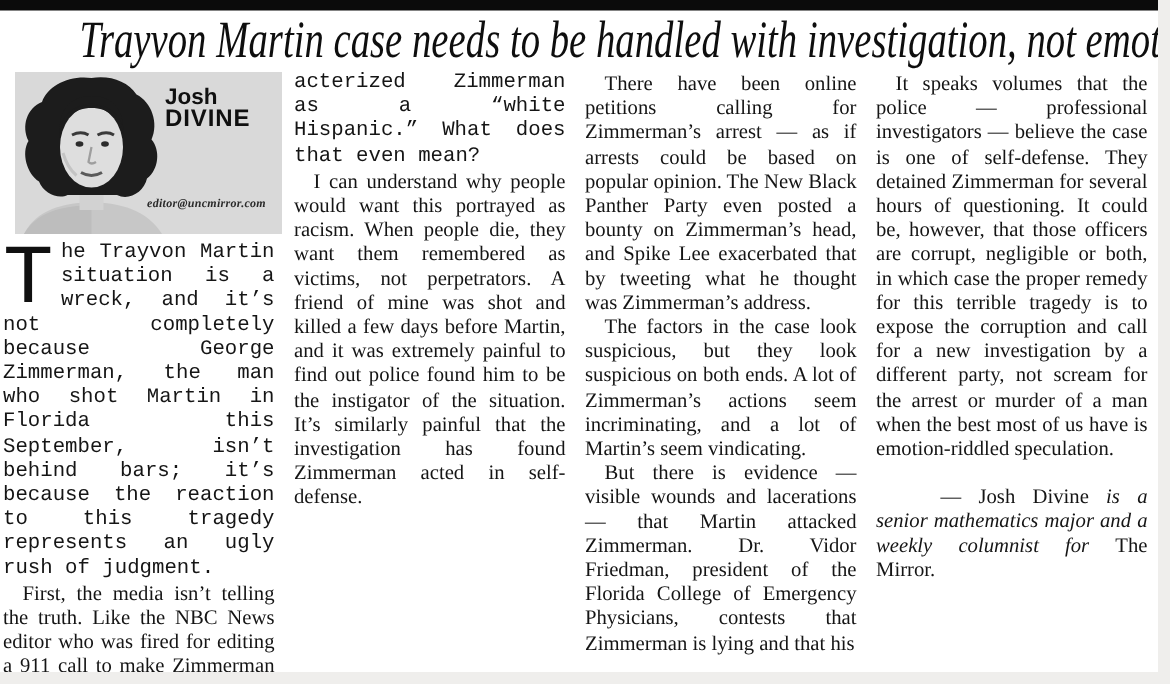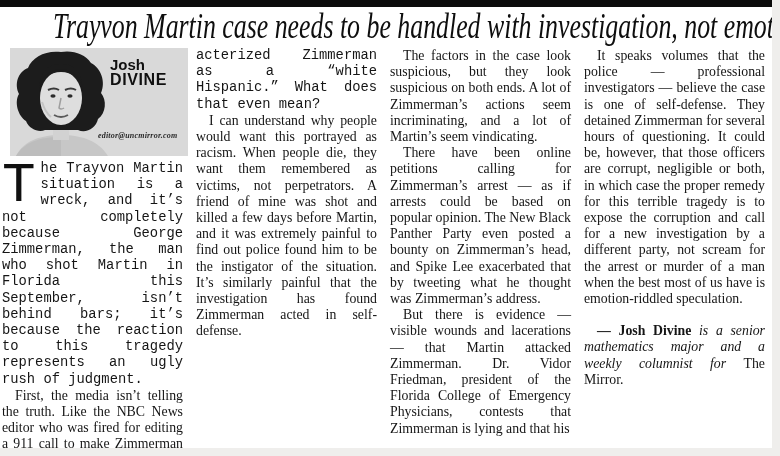--- a/index.html
+++ b/index.html
@@ -65,21 +65,21 @@
   
   .dropcap{
     float:left;
     font-size:56px;
     line-height:44px;
     padding:3px 5px 0 0;
     color:#101010;
   }
   
   .signature{margin-top:16px !important;}
-  .sig-name{font-weight:bold;font-style:normal;}
+  .sig-name{font-weight:normal;font-style:normal;margin-left:30px;}
   .sig-role{font-style:italic;}
   .sig-pub{font-style:normal;}
   .frame{position:relative;width:780px;height:456px;background:#efeeec;}
 </style>
 </head>
 <body>
 
 <div class="frame">
 <div class="page">
 
@@ -134,22 +134,22 @@
 
     </div>
 
     <div class="col">
       <p class="noindent">acterized Zimmerman as a “white Hispanic.” What does that even mean?</p>
       <p>I can understand why people would want this portrayed as racism. When people die, they want them remembered as victims, not perpetrators. A friend of mine was shot and killed a few days before Martin, and it was extremely painful to find out police found him to be the instigator of the situation. It’s similarly painful that the investigation has found Zimmerman acted in self-defense.</p>
 
     </div>
 
     <div class="col">
+      <p>There have been online petitions calling for Zimmerman’s arrest — as if arrests could be based on popular opinion. The New Black Panther Party even posted a bounty on Zimmerman’s head, and Spike Lee exacerbated that by tweeting what he thought was Zimmerman’s address.</p>
       <p>The factors in the case look suspicious, but they look suspicious on both ends. A lot of Zimmerman’s actions seem incriminating, and a lot of Martin’s seem vindicating.</p>
-      <p>There have been online petitions calling for Zimmerman’s arrest — as if arrests could be based on popular opinion. The New Black Panther Party even posted a bounty on Zimmerman’s head, and Spike Lee exacerbated that by tweeting what he thought was Zimmerman’s address.</p>
       <p>But there is evidence — visible wounds and lacerations — that Martin attacked Zimmerman. Dr. Vidor Friedman, president of the Florida College of Emergency Physicians, contests that Zimmerman is lying and that his</p>
     </div>
 
     <div class="col">
       <p>It speaks volumes that the police — professional investigators — believe the case is one of self-defense. They detained Zimmerman for several hours of questioning. It could be, however, that those officers are corrupt, negligible or both, in which case the proper remedy for this terrible tragedy is to expose the corruption and call for a new investigation by a different party, not scream for the arrest or murder of a man when the best most of us have is emotion-riddled speculation.</p>
       <p class="signature"><span class="sig-name">— Josh Divine</span><span class="sig-role"> is a senior mathematics major and a weekly columnist for </span><span class="sig-pub">The Mirror.</span></p>
     </div>
 
   </div>
 </div>

